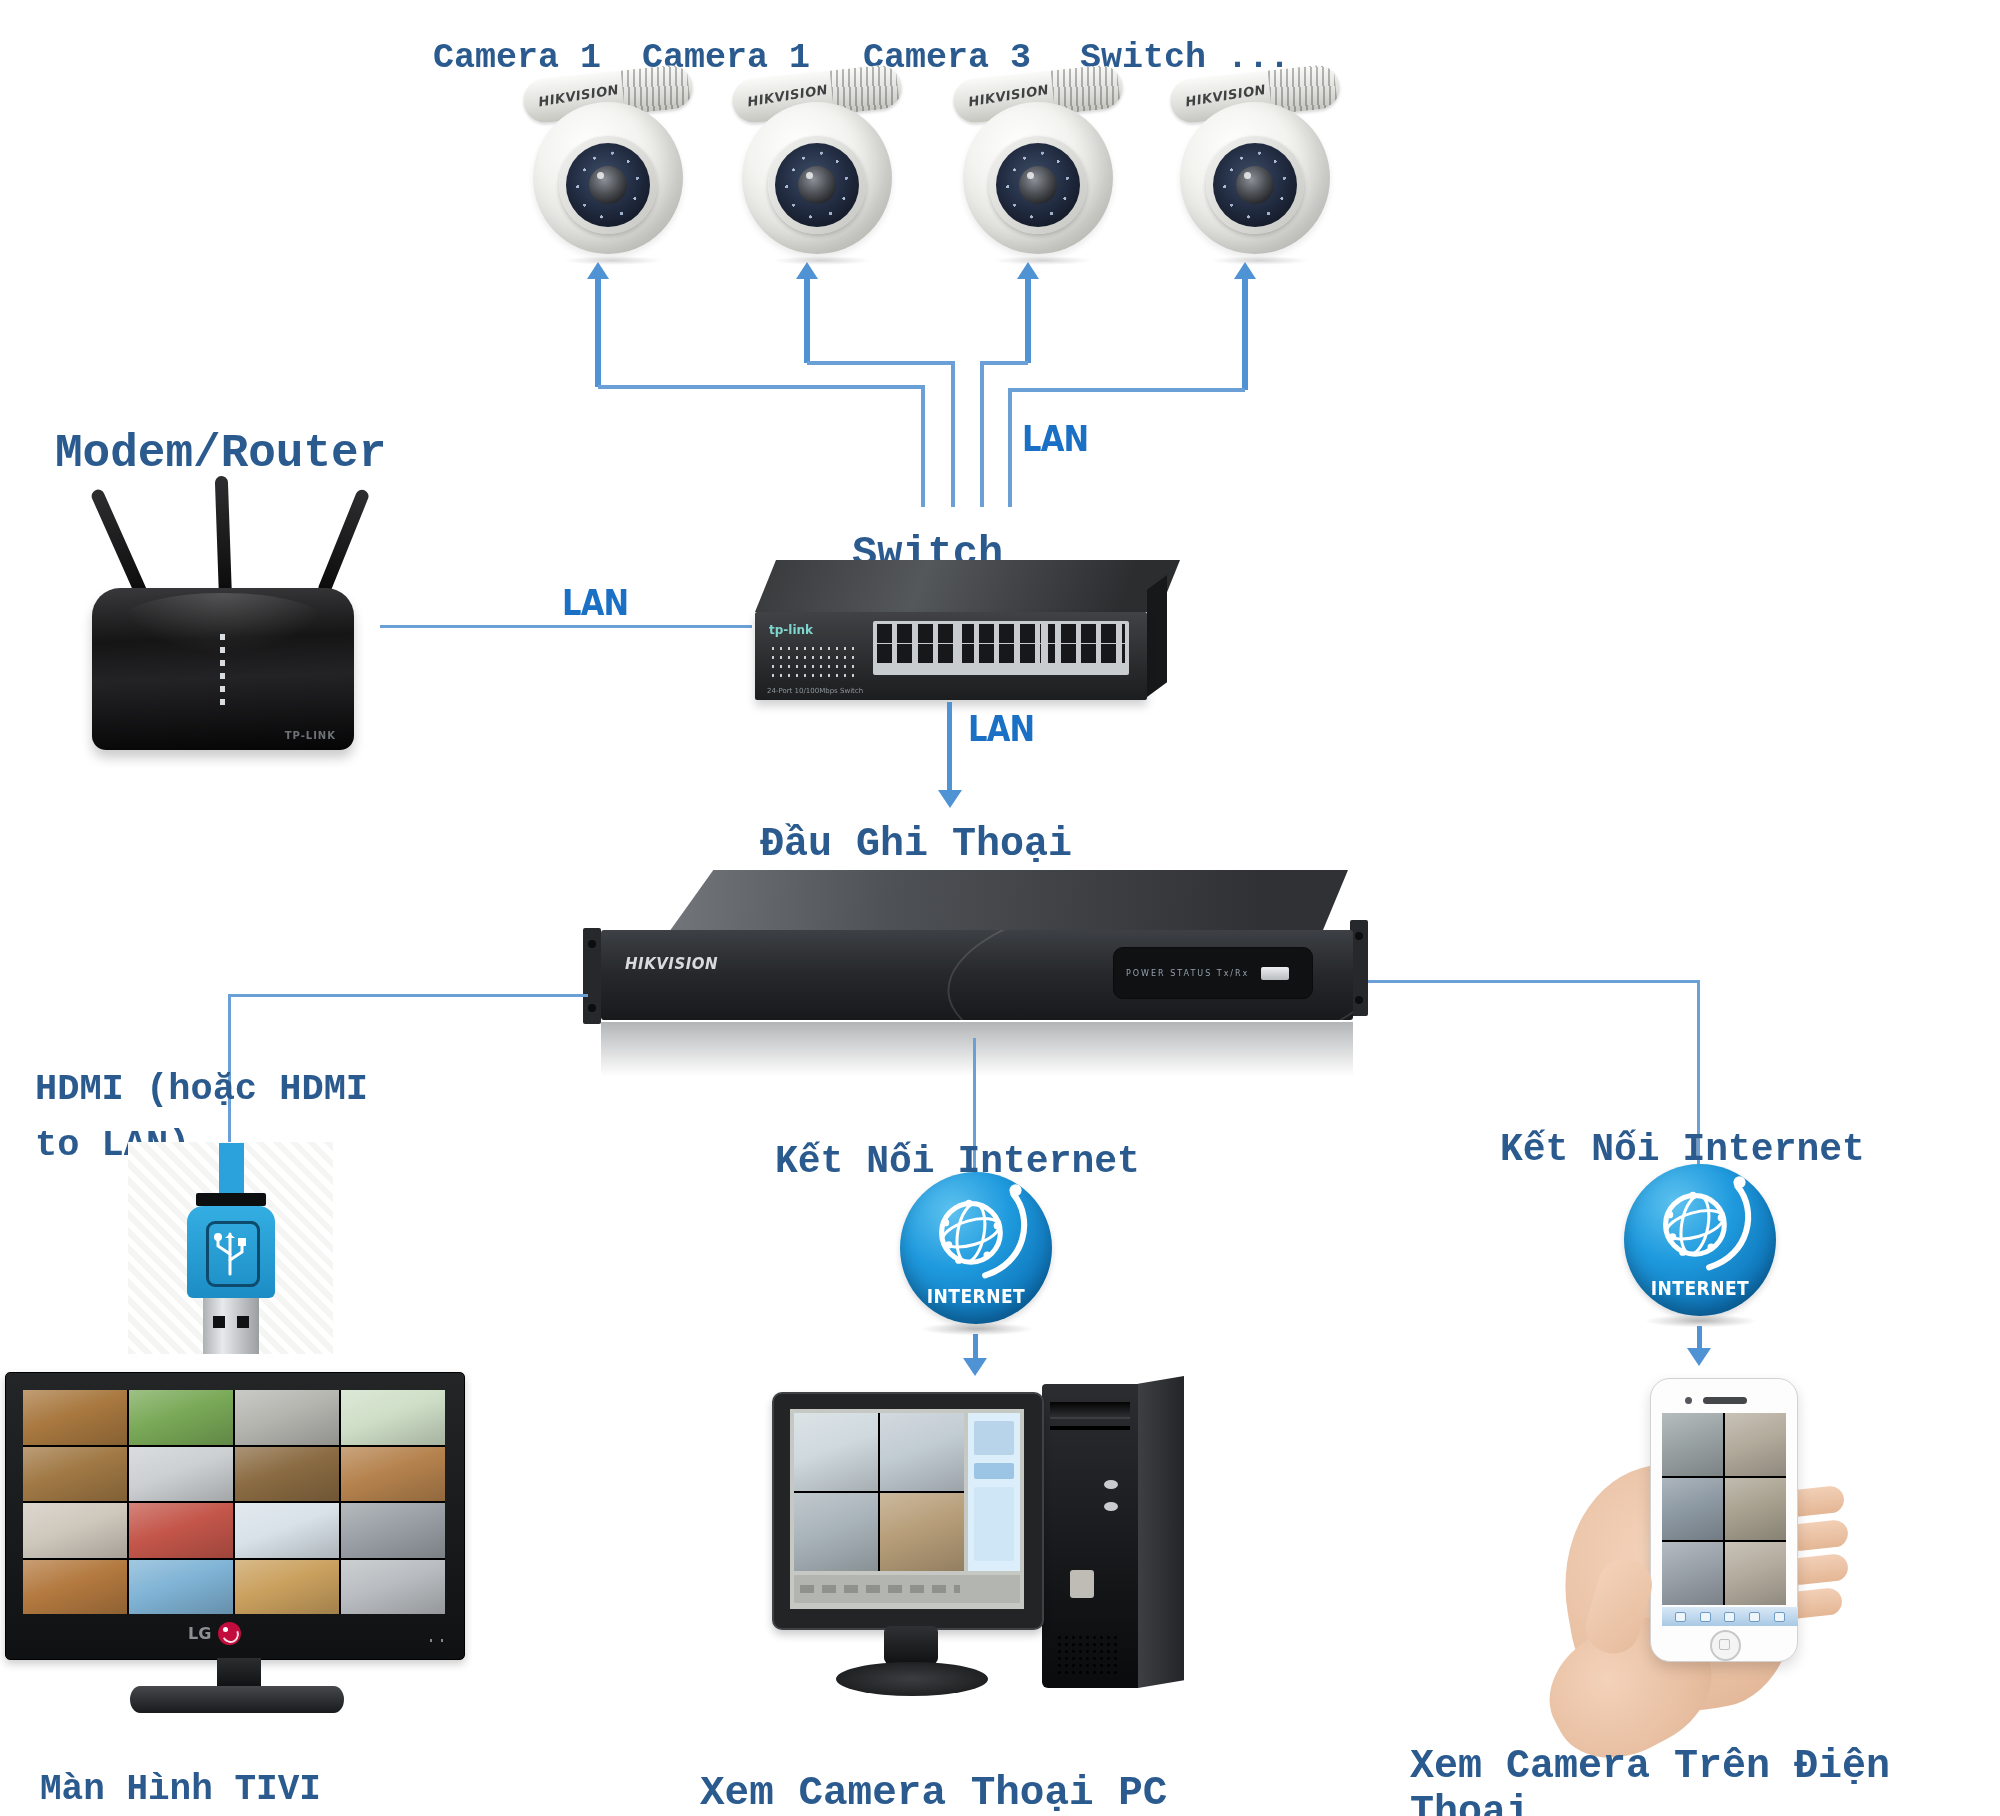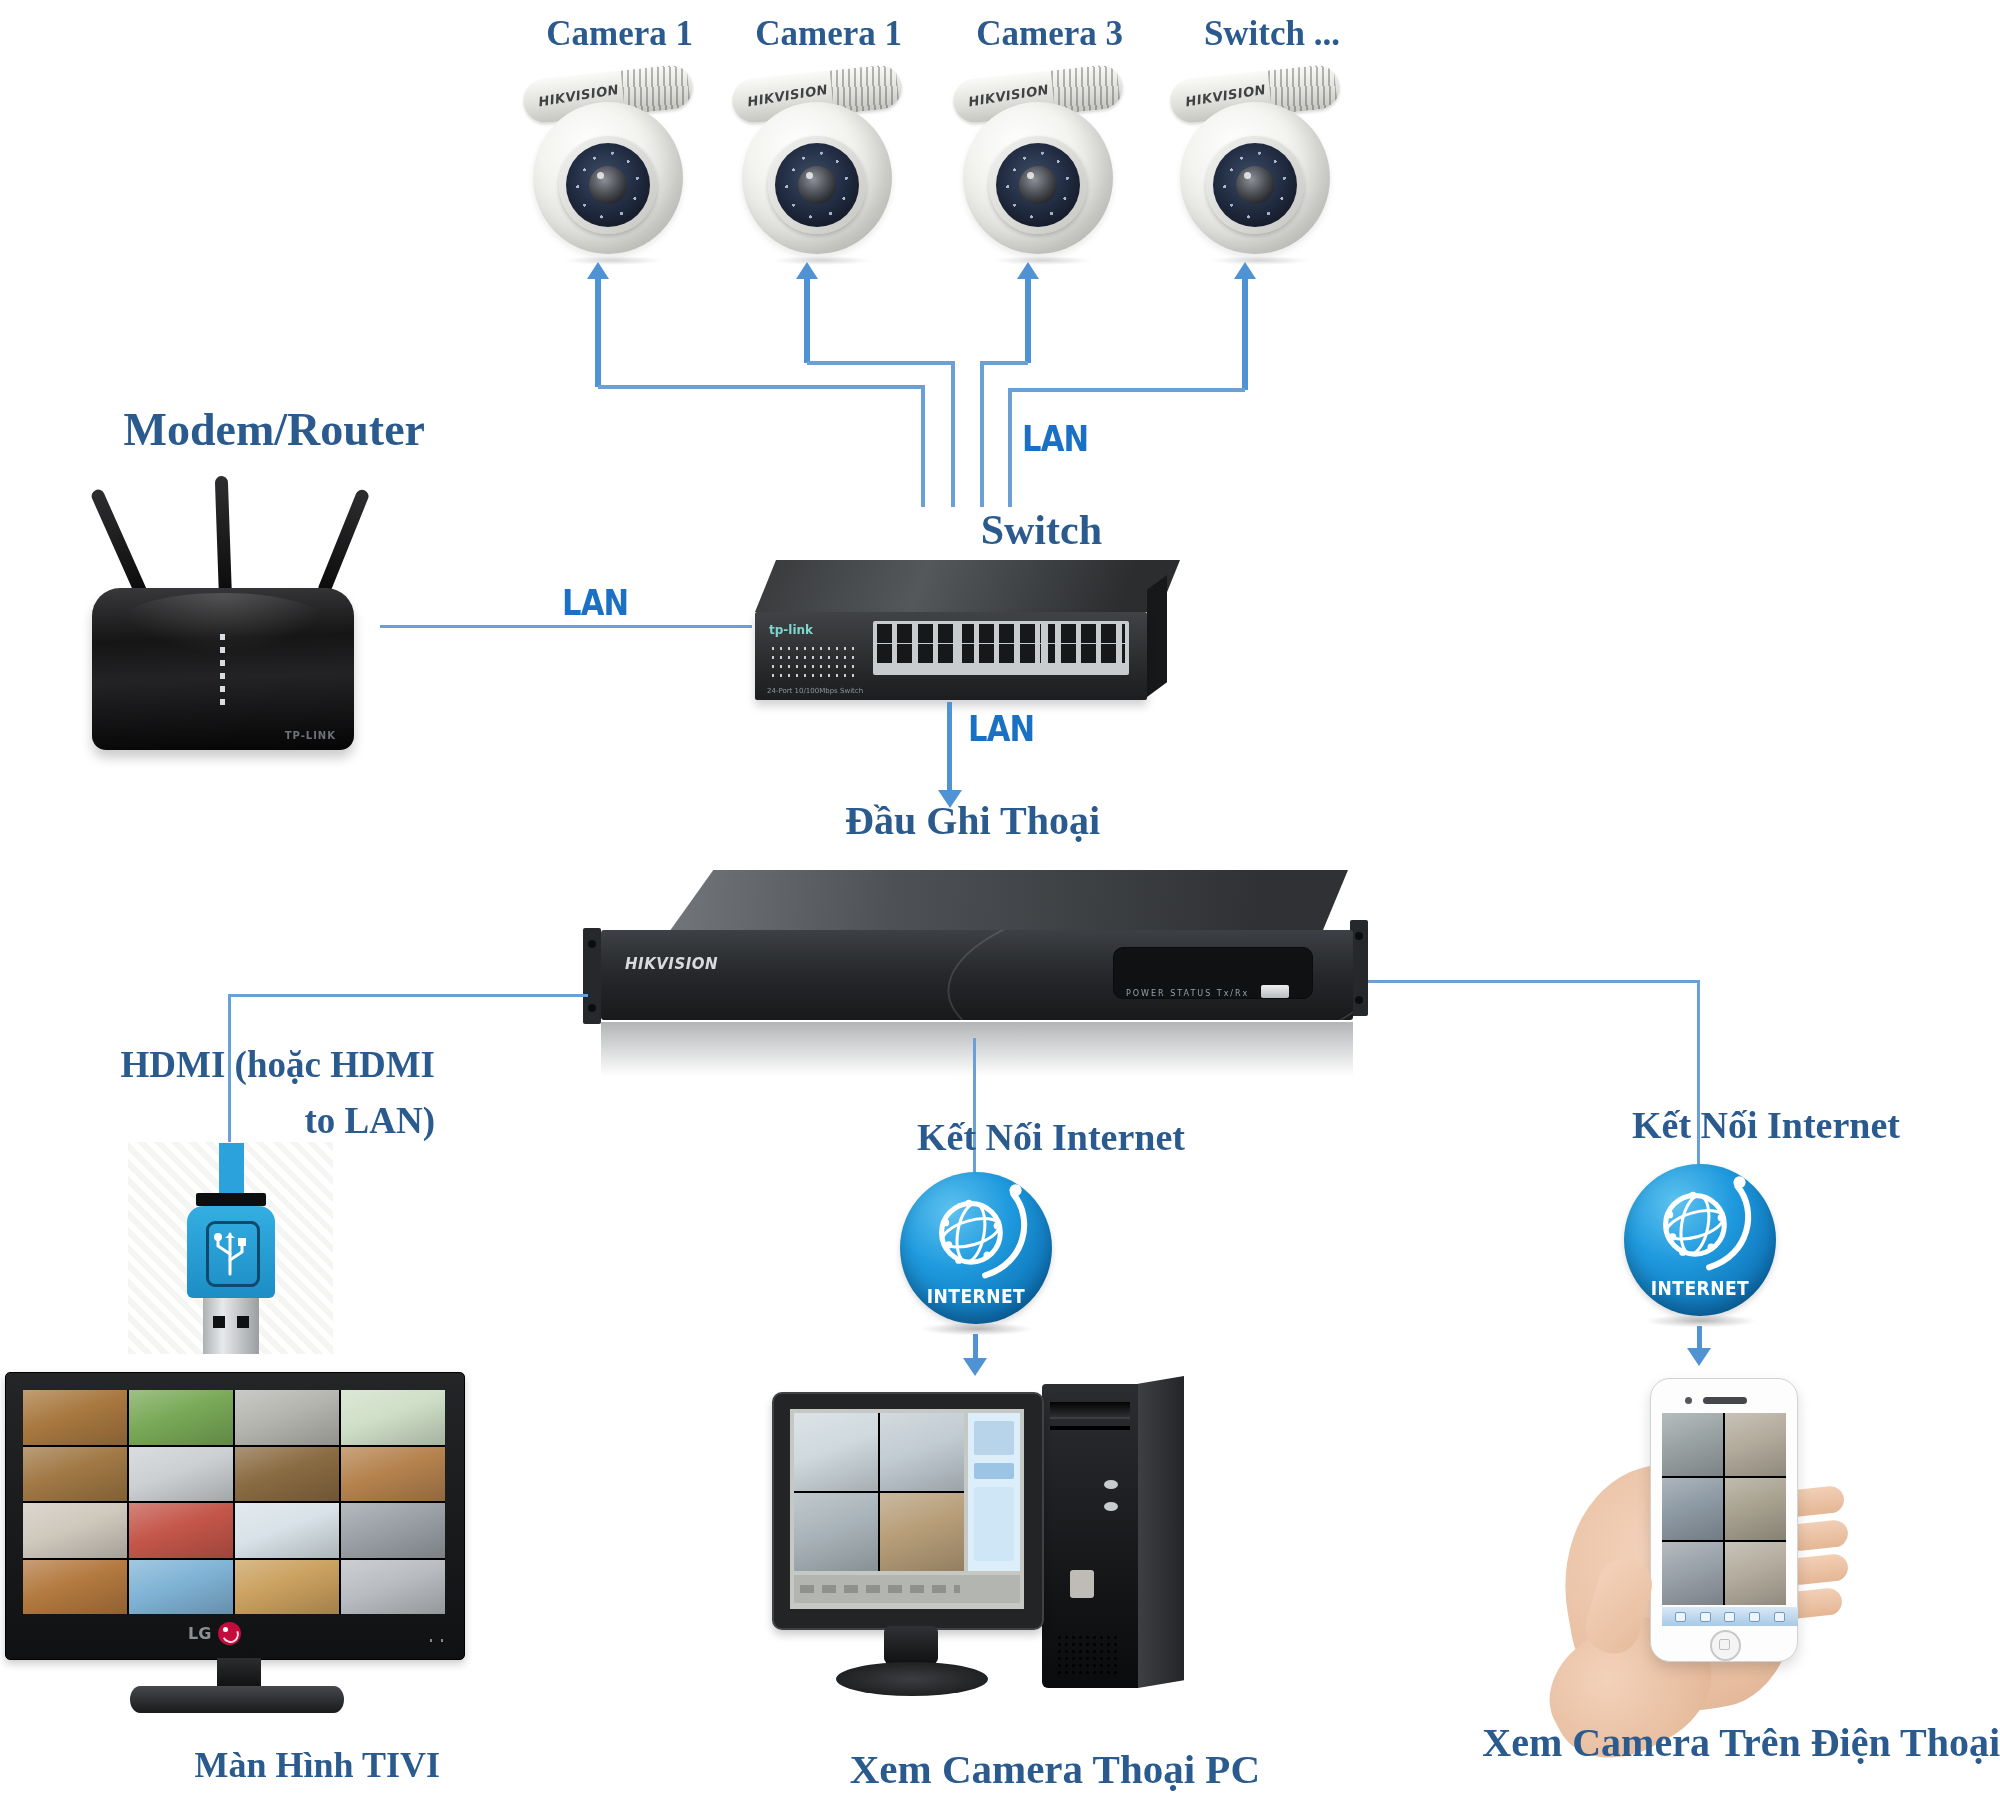--- a/index.html
+++ b/index.html
@@ -1,20 +1,20 @@
 <!DOCTYPE html>
 <html><head>
 <meta charset="utf-8">
 <style>
   html,body{margin:0;padding:0;background:#fff;}
   body{width:2000px;height:1816px;position:relative;overflow:hidden;
        font-family:"DejaVu Serif","Liberation Serif",serif;}
   
-  .h-title{position:absolute;color:#2b5b8e;font-weight:bold;text-align:right;
-           font-family:Liberation Serif, serif;line-height:1.15;}
+  .h-title{position:absolute;color:#2b5b8e;font-weight:bold;text-align:left;
+           font-family:Liberation Mono, monospace;line-height:1.15;margin-top:24px;}
   .lan{position:absolute;color:#1a70c4;font-weight:bold;font-size:36px;
        font-family:"DejaVu Sans","Liberation Sans",sans-serif;
        transform:scaleX(.85);transform-origin:left center;letter-spacing:-1px;}
   
   .ln{position:absolute;background:#6ba0d6;}
   .shaft{position:absolute;background:#4f93d4;}
   .head-up{position:absolute;width:0;height:0;border-left:11px solid transparent;
            border-right:11px solid transparent;border-bottom:17px solid #4f93d4;}
   .head-down{position:absolute;width:0;height:0;border-left:12px solid transparent;
              border-right:12px solid transparent;border-top:18px solid #4f93d4;}
@@ -91,21 +91,21 @@
   .dvr-top{position:absolute;left:610px;top:870px;width:738px;height:62px;
            clip-path:polygon(8% 100%,14% 0,100% 0,96.5% 100%);
            background:linear-gradient(95deg,#7c7f84 0%,#4e5155 38%,#2f3134 88%);}
   .dvr-front{position:absolute;left:601px;top:930px;width:752px;height:90px;border-radius:3px;overflow:hidden;
              background:linear-gradient(180deg,#3d4044 0%,#26282b 48%,#17191b 100%);}
   .dvr-brand{position:absolute;left:24px;top:25px;font-family:"DejaVu Sans",sans-serif;font-size:15px;
              font-weight:bold;font-style:italic;color:#d8dadc;letter-spacing:.5px;}
   .dvr-swoosh{position:absolute;left:46%;top:-45%;width:58%;height:190%;border-radius:50%;
               border:2px solid rgba(255,255,255,.13);transform:rotate(-4deg);}
   .dvr-panel{position:absolute;right:40px;top:17px;width:200px;height:52px;background:#101113;
-             border-radius:10px;border:1px solid #0a0b0c;display:flex;align-items:flex-end;gap:12px;
+             border-radius:10px;border:1px solid #0a0b0c;display:flex;align-items:center;gap:12px;
              padding:0 12px;box-sizing:border-box;}
   .dvr-ptext{font-family:"DejaVu Sans",sans-serif;font-size:8px;color:#93a1ad;letter-spacing:2px;white-space:nowrap;}
   .dvr-usb{width:28px;height:13px;background:linear-gradient(180deg,#eceeef,#b9bcbf);border-radius:2px;flex:0 0 auto;}
   .dvr-refl{position:absolute;left:601px;top:1022px;width:752px;height:64px;
             background:linear-gradient(180deg,rgba(72,76,81,.42),rgba(255,255,255,0) 85%);}
   
   .hatch{position:absolute;left:128px;top:1142px;width:205px;height:212px;
          background:repeating-linear-gradient(45deg,#f5f5f3 0 6px,#ffffff 6px 12px);}
   .usb-cable{position:absolute;left:219px;top:1143px;width:25px;height:53px;background:#2ba2dc;}
   .usb-collar{position:absolute;left:196px;top:1193px;width:70px;height:13px;background:#0d0e0f;border-radius:2px;}

